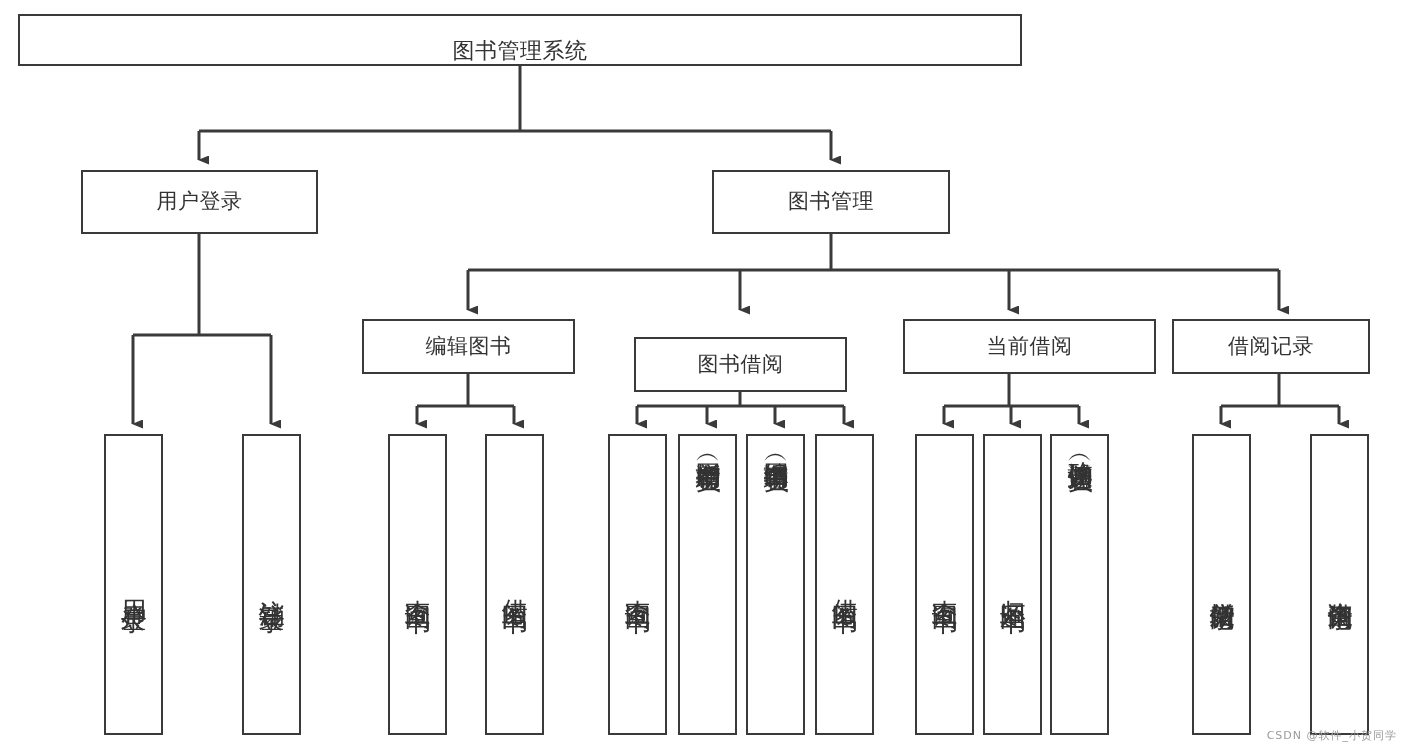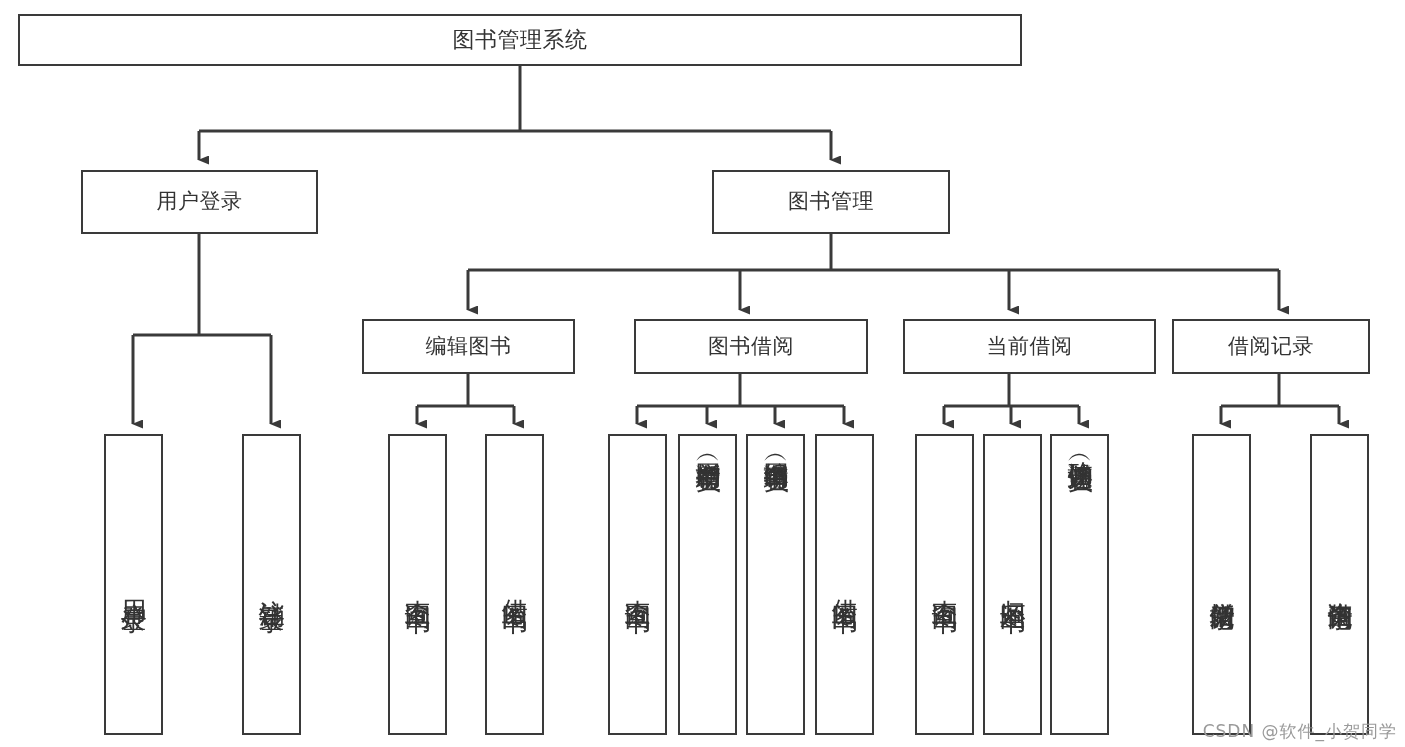--- a/index.html
+++ b/index.html
@@ -72,21 +72,21 @@
     letter-spacing: 1px;
   }
   .node.v-node.centered {
     align-items: center;
     padding-top: 0;
   }
   #watermark {
     position: absolute;
     right: 8px;
     bottom: 4px;
-    font-size: 17px;
+    font-size: 11px;
     color: #9a9a9a;
     letter-spacing: 1px;
     user-select: none;
     white-space: nowrap;
     text-align: right;
   }
 </style>
 </head>
 <body>
 
@@ -135,37 +135,37 @@
       <path d="M1011,406 L1011,424" marker-end="url(#arrowhead)"></path>
       <path d="M1079,406 L1079,424" marker-end="url(#arrowhead)"></path>
 
       <path d="M1279,374 L1279,406"></path>
       <path d="M1221,406 L1339,406"></path>
       <path d="M1221,406 L1221,424" marker-end="url(#arrowhead)"></path>
       <path d="M1339,406 L1339,424" marker-end="url(#arrowhead)"></path>
     </g>
   </svg>
 
-  <div class="node h-node root-node" style="left:18px; top:14px; width:1004px; height:52px;">
+  <div class="node h-node root-node" style="left:18px; top:14px; width:1004px; height:52px;align-items:flex-end;">
     <span class="label">图书管理系统</span>
   </div>
 
   <div class="node h-node" style="left:81px; top:170px; width:237px; height:64px;">
     <span class="label">用户登录</span>
   </div>
 
   <div class="node h-node" style="left:712px; top:170px; width:238px; height:64px;">
     <span class="label">图书管理</span>
   </div>
 
   <div class="node h-node" style="left:362px; top:319px; width:213px; height:55px;">
     <span class="label">编辑图书</span>
   </div>
 
-  <div class="node h-node" style="left:634px; top:319px; width:234px; height:55px;">
+  <div class="node h-node" style="left:634px; top:337px; width:213px; height:55px;">
     <span class="label">图书借阅</span>
   </div>
 
   <div class="node h-node" style="left:903px; top:319px; width:253px; height:55px;">
     <span class="label">当前借阅</span>
   </div>
 
   <div class="node h-node" style="left:1172px; top:319px; width:198px; height:55px;">
     <span class="label">借阅记录</span>
   </div>

